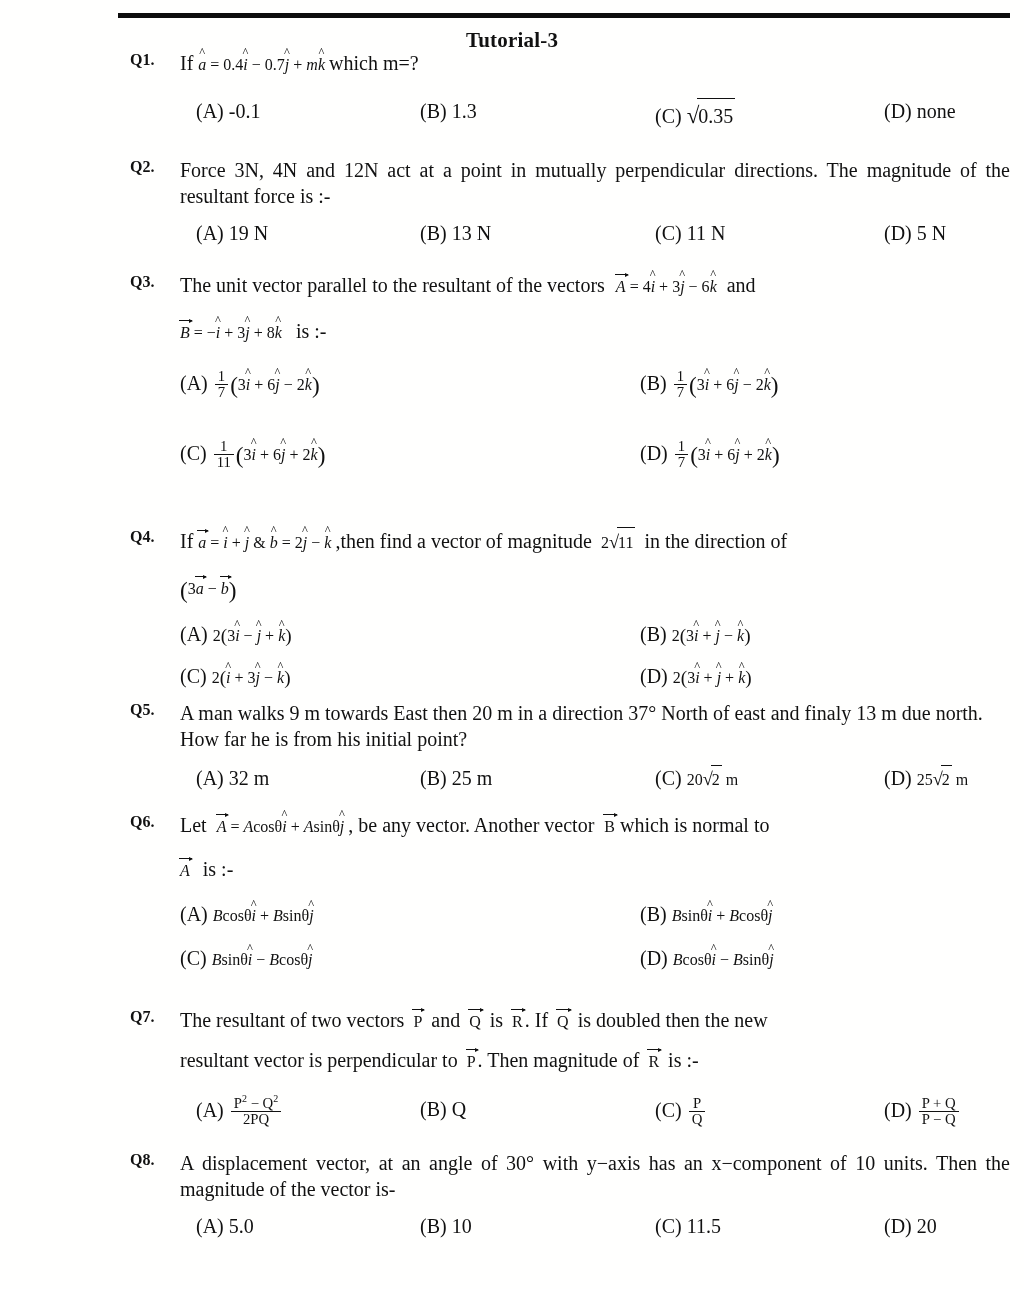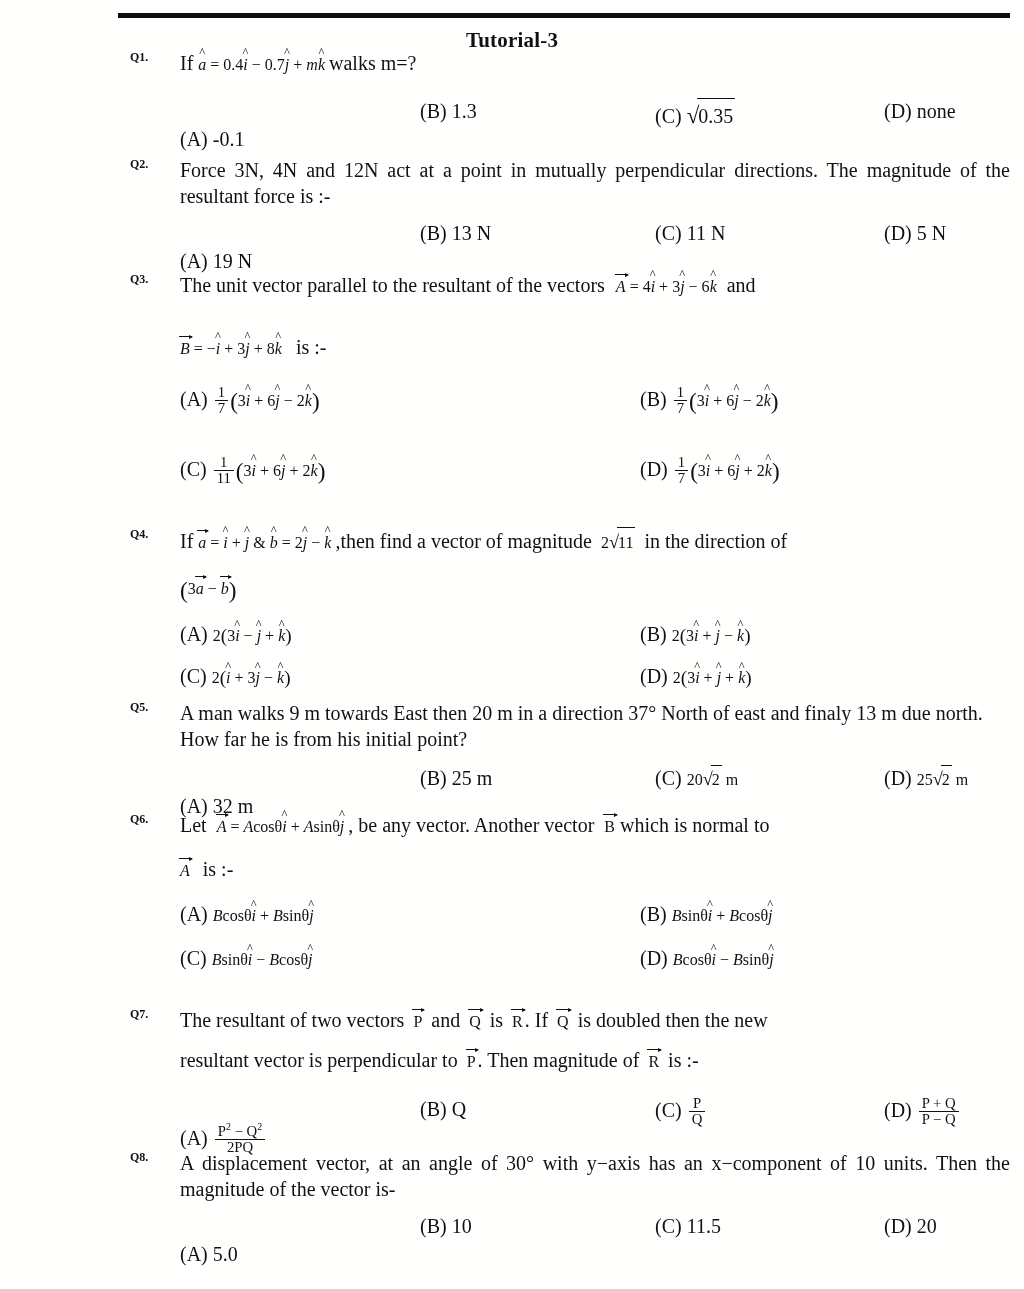--- a/index.html
+++ b/index.html
@@ -22,40 +22,40 @@
   .doc-title{
     position:absolute;left:0;top:28px;width:1024px;
     text-align:center;
     font-weight:bold;font-size:21px;letter-spacing:.2px;
   }
 
   
   .q{position:absolute;left:130px;width:880px;}
   .q-head{display:flex;align-items:flex-start;}
   .q-num{
-    font-weight:bold;font-size:12px;width:50px;flex:0 0 50px;
+    font-weight:bold;font-size:16px;width:50px;flex:0 0 50px;
     line-height:1.30;
   }
   .q-text{
     font-size:20px;line-height:1.32;flex:1 1 auto;
     text-align:justify;text-justify:inter-word;
   }
   .q-text.nojust{text-align:left;}
   .q-cont{margin-left:50px;font-size:20px;line-height:1.32;}
 
   
   .opts{margin-left:50px;position:relative;}
   .opt-row{position:relative;height:34px;}
   .opt-row.tall{height:56px;}
   .opt{
     position:absolute;top:0;
     font-size:20px;white-space:nowrap;line-height:1.3;
   }
   
-  .c1{left:0px;margin-top:28px;}
+  .c1{left:16px;}
   .c2{left:240px;}
   .c3{left:475px;}
   .c4{left:704px;}
   
   .h1{left:0px;}
   .h2{left:460px;}
 
   .lbl{font-family:"Liberation Serif", serif;}
 
   
@@ -112,21 +112,21 @@
   <div class="doc-title">Tutorial-3</div>
 
   <div class="q" style="top:50px;">
     <div class="q-head">
       <div class="q-num">Q1.</div>
       <div class="q-text nojust">
         <span>If</span>
         <span class="math">
           <span class="mi hat">a</span> = <span class="mn">0.4</span><span class="mi hat">i</span> − <span class="mn">0.7</span><span class="mi hat">j</span> + <span class="mi">m</span><span class="mi hat">k</span>
         </span>
-        <span>walks m=?</span>
+        <span>which m=?</span>
       </div>
     </div>
     <div class="opts" style="margin-top:22px;">
       <div class="opt-row">
         <span class="opt c1">
           <span class="lbl">(A)</span>
           <span>-0.1</span>
         </span>
         <span class="opt c2">
           <span class="lbl">(B)</span>
@@ -175,21 +175,21 @@
     <div class="q-head">
       <div class="q-num">Q3.</div>
       <div class="q-text nojust">
         <span>The unit vector parallel to the resultant of the vectors</span>
         <span class="math" style="margin-left:6px;">
           <span class="mi vec">A</span> = 4<span class="mi hat">i</span> + 3<span class="mi hat">j</span> − 6<span class="mi hat">k</span>
         </span>
         <span style="margin-left:6px;">and</span>
       </div>
     </div>
-    <div class="q-cont" style="margin-top:36px;">
+    <div class="q-cont" style="margin-top:20px;">
       <span class="math">
         <span class="mi vec">B</span> = −<span class="mi hat">i</span> + 3<span class="mi hat">j</span> + 8<span class="mi hat">k</span>
       </span>
       <span style="margin-left:10px;">is :-</span>
     </div>
     <div class="opts" style="margin-top:24px;">
       <div class="opt-row tall">
         <span class="opt h1">
           <span class="lbl">(A)</span>
           <span class="math">

